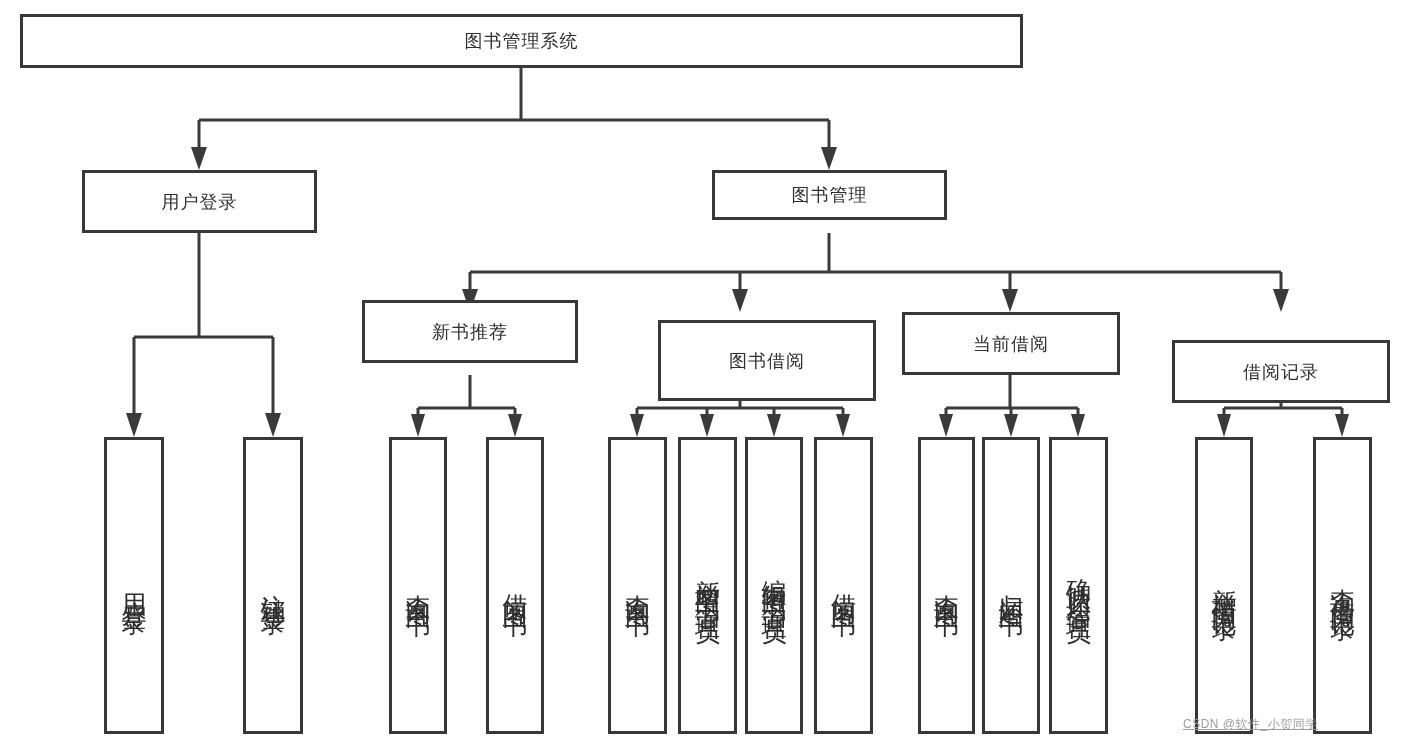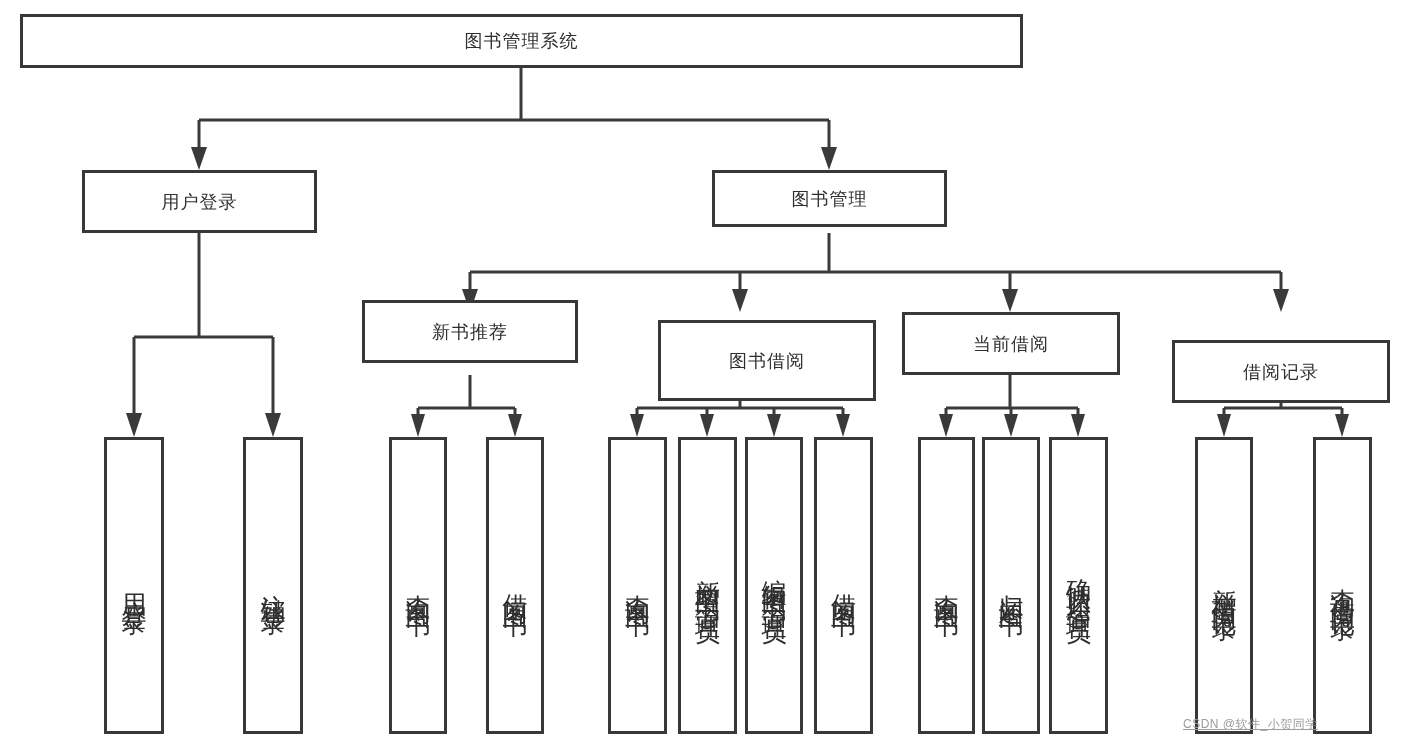--- a/index.html
+++ b/index.html
@@ -103,21 +103,21 @@
       <polygon points="1004,414 1018,414 1011,437"></polygon>
       <polygon points="1071,414 1085,414 1078,437"></polygon>
       <polygon points="1217,414 1231,414 1224,437"></polygon>
       <polygon points="1335,414 1349,414 1342,437"></polygon>
     </g>
   </svg>
 
   <div class="box h-box" style="left:20px; top:14px; width:1003px; height:54px;">图书管理系统</div>
 
   <div class="box h-box" style="left:82px; top:170px; width:235px; height:63px;">用户登录</div>
-  <div class="box h-box" style="left:712px; top:170px; width:235px; height:57px;">图书管理</div>
+  <div class="box h-box" style="left:712px; top:170px; width:235px; height:50px;">图书管理</div>
 
   <div class="box h-box" style="left:362px; top:300px; width:216px; height:63px;">新书推荐</div>
   <div class="box h-box" style="left:658px; top:312px; width:218px; height:81px;margin-top:8px;">图书借阅</div>
   <div class="box h-box" style="left:902px; top:312px; width:218px; height:63px;">当前借阅</div>
   <div class="box h-box" style="left:1172px; top:312px; width:218px; height:63px;margin-top:28px;">借阅记录</div>
 
   <div class="box v-box" style="left:104px; top:437px; width:60px; height:297px;">用户登录</div>
   <div class="box v-box" style="left:243px; top:437px; width:60px; height:297px;">注销登录</div>
 
   <div class="box v-box" style="left:389px; top:437px; width:58px; height:297px;">查询图书</div>

